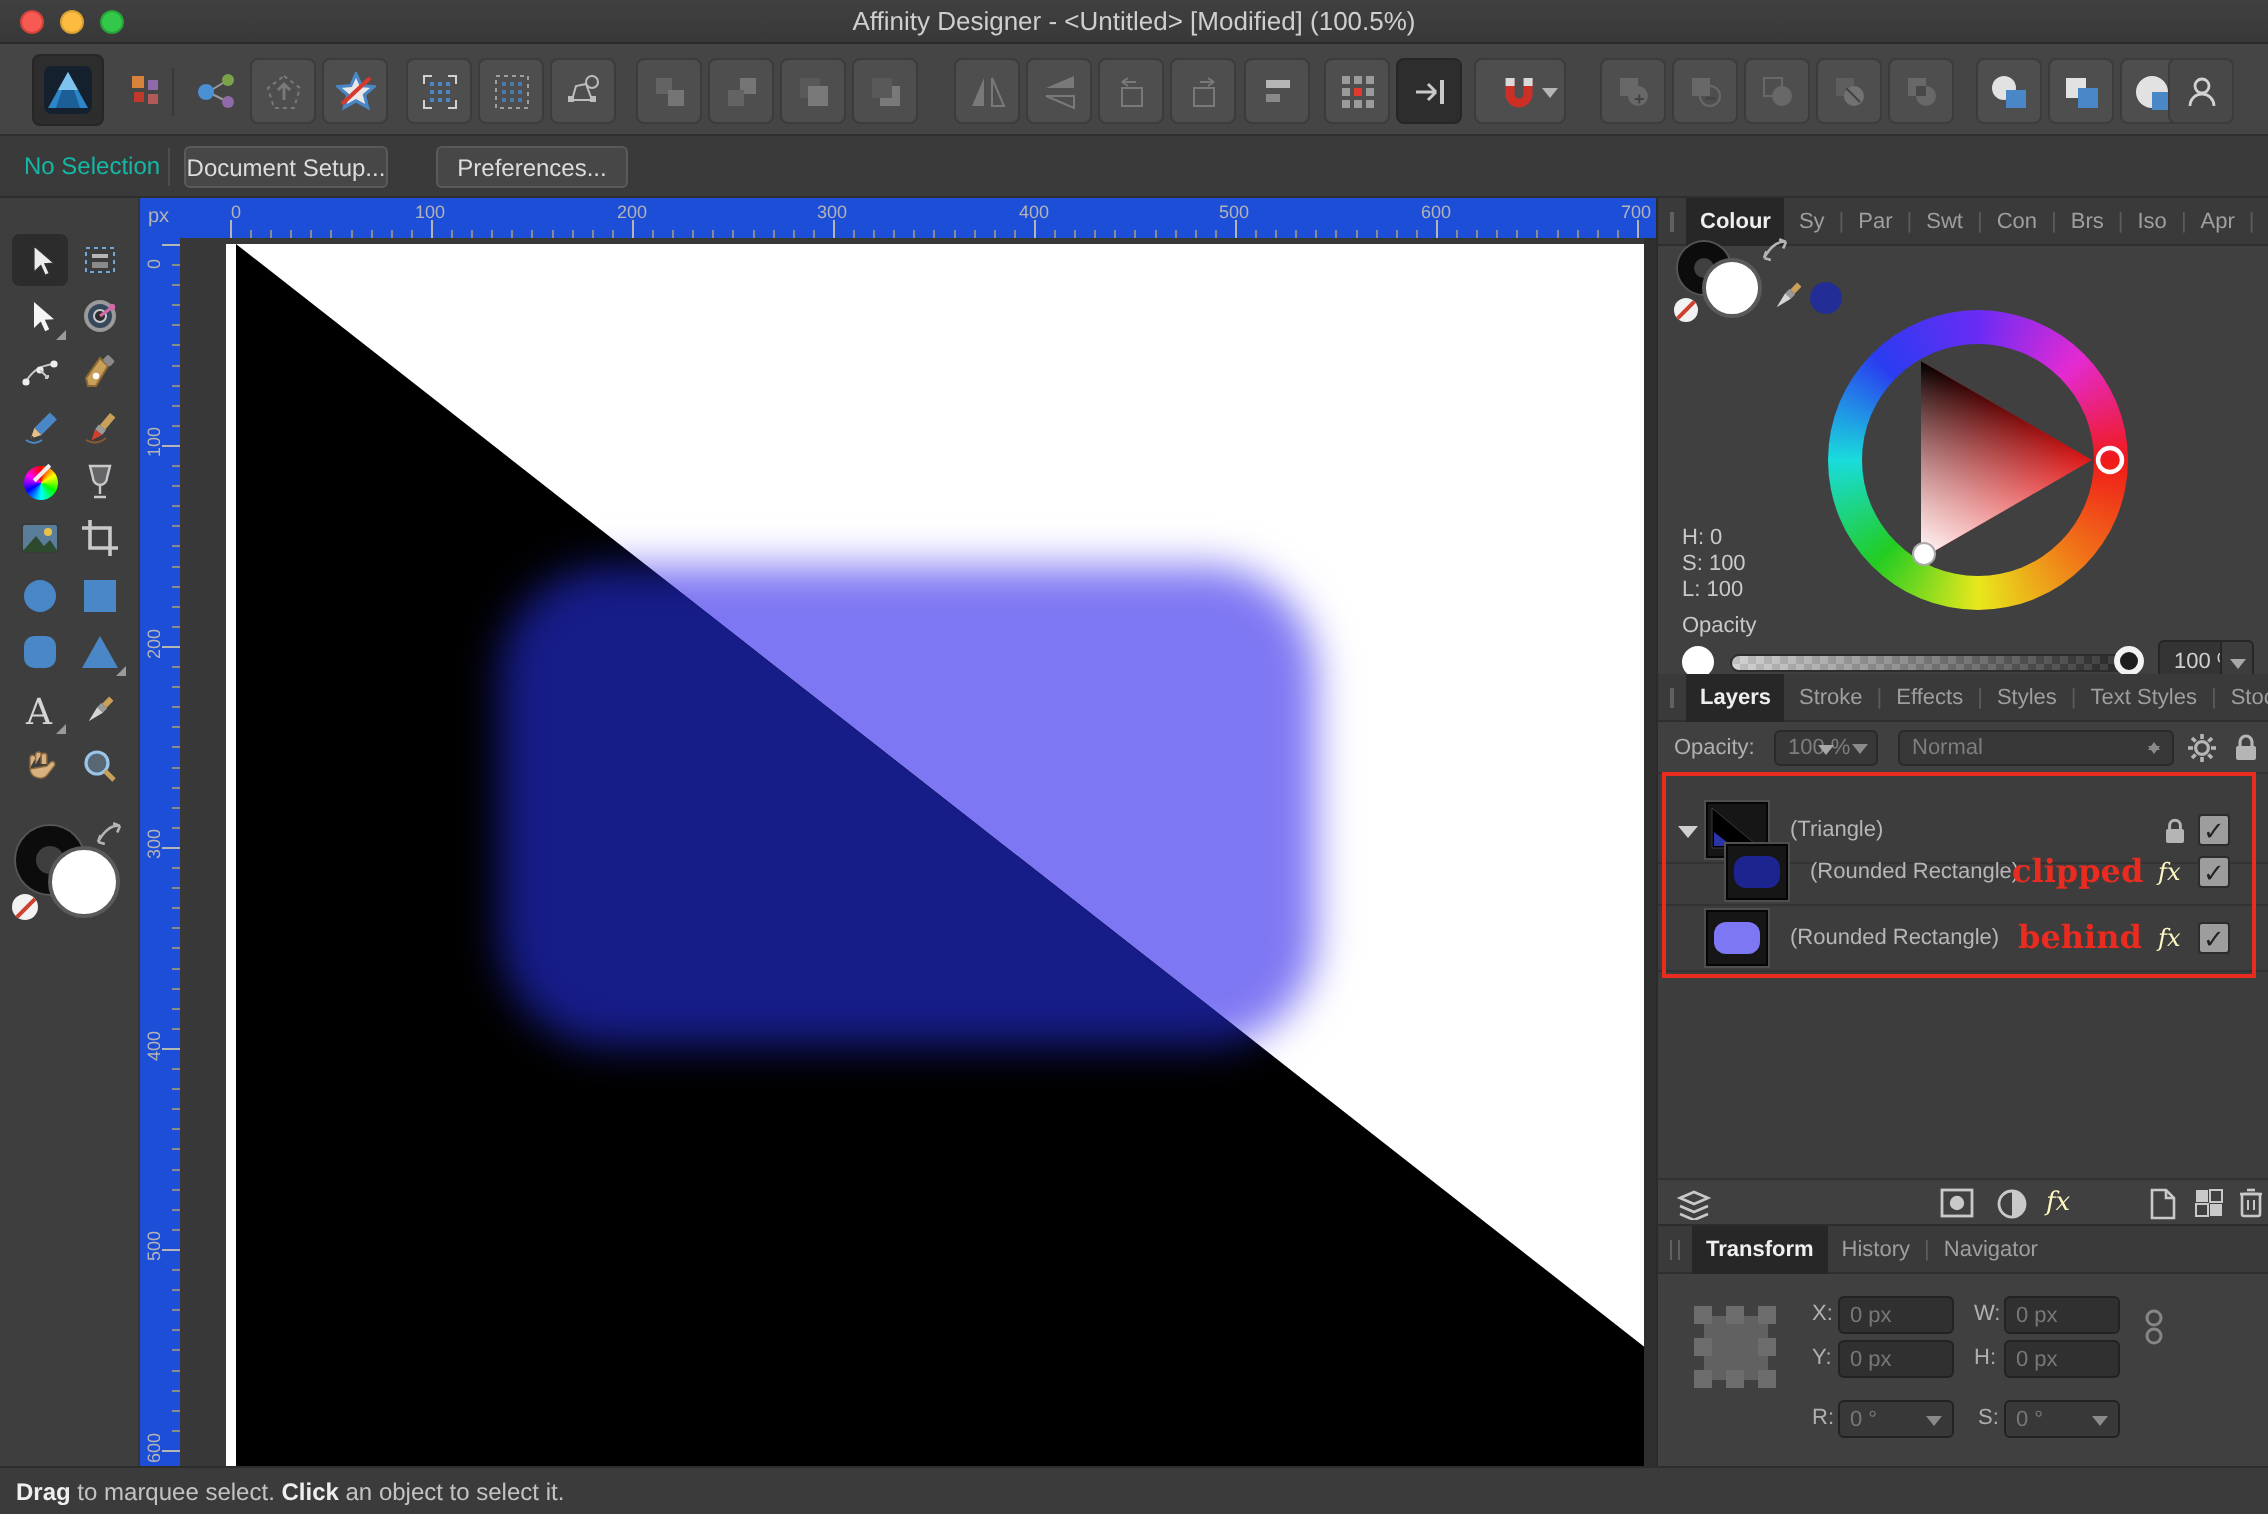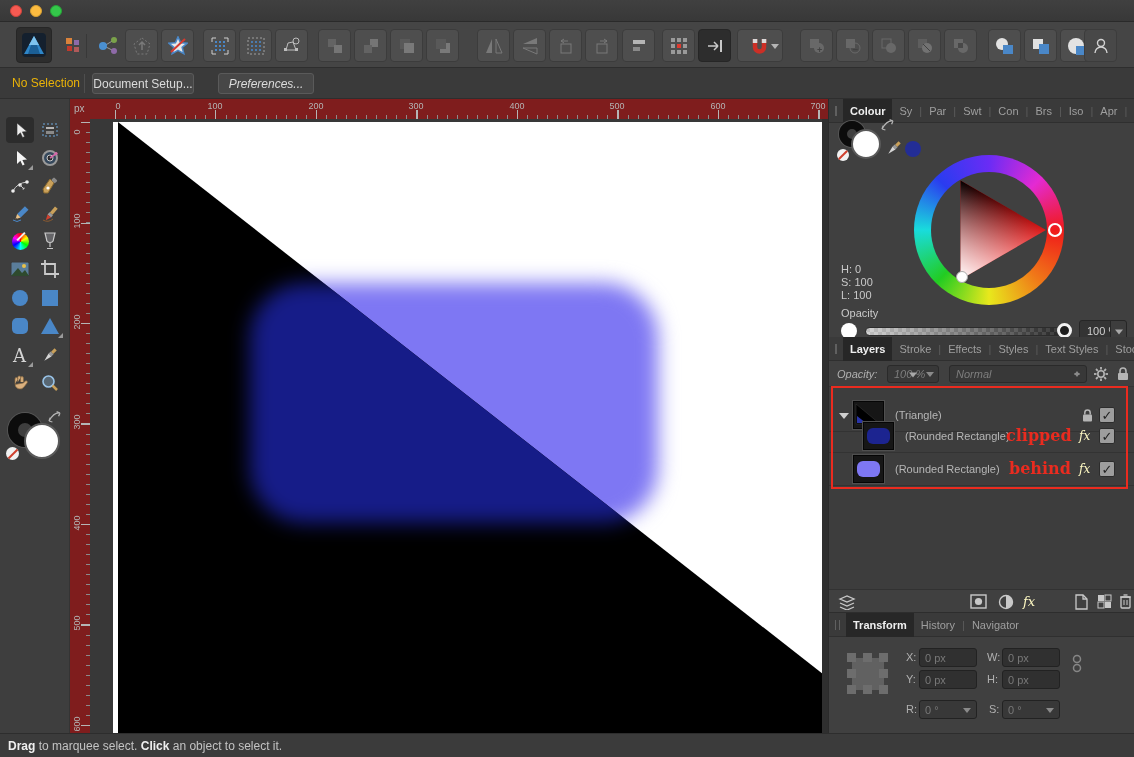--- a/index.html
+++ b/index.html
@@ -15,32 +15,32 @@
   
   .toolbar { position:absolute; left:0; top:22px; width:1134px; height:46px; background:#454545; border-bottom:1px solid #2e2e2e; }
   .tb { position:absolute; top:7px; width:33px; height:33px; background:#4e4e4e; border:1px solid #3c3c3c; border-radius:4px; display:flex; align-items:center; justify-content:center; }
   .tb.pressed { background:#2d2d2d; border-color:#262626; }
   .tb.naked { background:transparent; border-color:transparent; }
   .dim { opacity:.35; }
   .tdiv { position:absolute; top:12px; width:1px; height:24px; background:#383838; }
 
   
   .contextbar { position:absolute; left:0; top:68px; width:1134px; height:31px; background:#3a3a3a; border-bottom:1px solid #2e2e2e; }
-  .ctx-label { position:absolute; left:12px; top:8px; font-size:12px; color:#eab308; }
+  .ctx-label { position:absolute; left:12px; top:8px; font-size:12px; color:#14b8a6; }
   .ctx-div { position:absolute; left:84px; top:6px; width:1px; height:19px; background:#4e4e4e; }
   .ctx-btn { position:absolute; top:5px; height:21px; background:#474747; border:1px solid #5a5a5a; border-radius:3px; font-size:12px; color:#dcdcdc; display:flex; align-items:center; justify-content:center; }
 
   
   .tools { position:absolute; left:0; top:99px; width:70px; height:634px; background:#3e3e3e; border-right:1px solid #343434; }
   .tool { position:absolute; width:28px; height:26px; display:flex; align-items:center; justify-content:center; }
   .tool.sel { background:#2c2c2c; border-radius:4px; }
   .flyout:after { content:""; position:absolute; right:1px; bottom:1px; border-left:5px solid transparent; border-bottom:5px solid #9a9a9a; }
 
   
-  .canvas-region { position:absolute; left:70px; top:99px; width:758px; height:634px; background:#7f1d1d; }
+  .canvas-region { position:absolute; left:70px; top:99px; width:758px; height:634px; background:#1d4ed8; }
   .ruler-corner { position:absolute; left:0; top:0; width:20px; height:20px; font-size:10px; color:#b4b4b4; padding:4px 0 0 4px; }
   .ruler-top { position:absolute; left:20px; top:2px; width:738px; height:18px; }
   .ruler-top .minor { position:absolute; left:25px; right:0; bottom:0; height:4px; background:repeating-linear-gradient(to right,#8b8b8b 0 1px,transparent 1px 10.05px); }
   .ruler-top .major { position:absolute; left:25px; right:0; bottom:0; height:9px; background:repeating-linear-gradient(to right,#b5b5b5 0 1px,transparent 1px 100.5px); }
   .ruler-top .num { position:absolute; top:0; font-size:9px; color:#b4b4b4; transform:translateX(-50%); }
   .ruler-left { position:absolute; left:0; top:20px; width:20px; height:614px; }
   .ruler-left .minor { position:absolute; top:3px; bottom:0; right:0; width:4px; background:repeating-linear-gradient(to bottom,#8b8b8b 0 1px,transparent 1px 10.05px); }
   .ruler-left .major { position:absolute; top:3px; bottom:0; right:0; width:9px; background:repeating-linear-gradient(to bottom,#b5b5b5 0 1px,transparent 1px 100.5px); }
   .ruler-left .num { position:absolute; left:-13px; width:40px; text-align:center; font-size:9px; color:#b4b4b4; transform:rotate(-90deg); }
   .canvas { position:absolute; left:20px; top:20px; width:738px; height:614px; background:#383838; overflow:hidden; }
@@ -69,21 +69,21 @@
   .op-swatch { position:absolute; left:12px; top:212px; width:16px; height:16px; border-radius:50%; background:#fff; }
   .op-track { position:absolute; left:36px; top:216px; width:200px; height:9px; border-radius:5px;
     background:linear-gradient(to right,rgba(230,230,230,.75),rgba(25,25,25,.75)),
     repeating-conic-gradient(#9a9a9a 0 25%,#4a4a4a 0 50%); background-size:auto,8px 8px; border:1px solid #2c2c2c; }
   .op-knob { position:absolute; left:228px; top:212px; width:15px; height:15px; border-radius:50%; background:#1d1d1d; border:3px solid #f2f2f2; }
   .op-value { position:absolute; left:250px; top:209px; width:46px; height:21px; background:#343434; border:1px solid #262626; border-radius:3px 0 0 3px; font-size:11px; color:#d0d0d0; display:flex; align-items:center; padding-left:7px; }
   .op-arrow { position:absolute; left:281px; top:209px; width:17px; height:21px; background:#3d3d3d; border:1px solid #262626; border-radius:0 3px 3px 0; }
   .caret:after { content:""; position:absolute; left:50%; top:50%; transform:translate(-50%,-30%); border-left:4px solid transparent; border-right:4px solid transparent; border-top:5px solid #a8a8a8; }
 
   
-  .blendrow { position:relative; height:26px; background:#404040; border-bottom:1px solid #343434; font-size:11px; color:#b0b0b0;font-style:italic; }
+  .blendrow { position:relative; height:26px; background:#404040; border-bottom:1px solid #343434; font-size:11px; color:#b0b0b0; }
   .ddl { position:absolute; background:#383838; border:1px solid #2a2a2a; border-radius:3px; color:#7e7e7e; font-size:11px; display:flex; align-items:center; padding-left:6px; }
   .updown:after { content:""; position:absolute; right:6px; top:5px; border-left:3.5px solid transparent; border-right:3.5px solid transparent; border-bottom:4px solid #8a8a8a; }
   .updown:before { content:""; position:absolute; right:6px; bottom:5px; border-left:3.5px solid transparent; border-right:3.5px solid transparent; border-top:4px solid #8a8a8a; }
   .lrows { position:relative; height:202px; background:#3d3d3d; }
   .lrow { position:absolute; left:0; width:100%; height:33px; border-bottom:1px solid #333; }
   .disc { position:absolute; left:10px; top:14px; border-left:5px solid transparent; border-right:5px solid transparent; border-top:6px solid #cfcfcf; }
   .thumb { position:absolute; top:2px; width:31px; height:28px; background:#161616; border:1px solid #050505; outline:1px solid #4f4f4f; }
   .lname { position:absolute; top:10px; font-size:11px; color:#b6b6b6; }
   .anno { position:absolute; top:6px; font-family:"DejaVu Serif","Liberation Serif",serif; font-weight:bold; font-size:16px; }
   .fx { position:absolute; top:9px; font-size:12px; font-style:italic; color:#fef9c3; font-family:"DejaVu Serif",serif; }
@@ -102,20 +102,21 @@
 
   svg { display:block; }
 </style>
 </head>
 <body>
 
 <div class="titlebar">
   <span class="tl" style="left:10px;background:#f75a52;border:1px solid #d0443c;"></span>
   <span class="tl" style="left:30px;background:#fdbc40;border:1px solid #d9a133;"></span>
   <span class="tl" style="left:50px;background:#34c84a;border:1px solid #27a338;"></span>
+  <div class="title">Affinity Designer - &lt;Untitled&gt; [Modified] (100.5%)</div>
 </div>
 
 <div class="toolbar">
   <div class="tb pressed" style="left:16px;width:36px;height:36px;top:5px;">
     <span>
       <svg width="26" height="26">
           <rect x="1" y="1" width="24" height="24" rx="4" fill="#14202e"></rect>
           <polygon points="13,4 23,22 3,22" fill="#2e86c8"></polygon>
           <polygon points="13,4 18,13 8,13" fill="#7ec3ee"></polygon>
           <polygon points="10,13 16,13 19,22 7,22" fill="#1b5f96"></polygon>
@@ -388,21 +389,21 @@
           <path d="M4 17 a6 6 0 0 1 12 0" fill="none" stroke="#d2d2d2" stroke-width="1.4"></path>
         </svg>
       </span>
     </div>
 </div>
 
 <div class="contextbar">
   <span class="ctx-label">No Selection</span>
   <span class="ctx-div"></span>
   <div class="ctx-btn" style="left:92px;width:102px;">Document Setup...</div>
-  <div class="ctx-btn" style="left:218px;width:96px;font-style:italic;">Preferences...</div>
+  <div class="ctx-btn" style="left:218px;width:96px;">Preferences...</div>
 </div>
 
 <div class="tools">
   <div class="tool sel" style="left:6px;top:18px;">
       <svg width="18" height="18">
         <path d="M6 2 L6 15 L9.4 11.8 L11.6 16.6 L13.6 15.6 L11.4 10.9 L16 10.6 Z" fill="#ececec" stroke="#333" stroke-width=".6"></path>
       </svg>
     </div>
   <div class="tool" style="left:36px;top:18px;">
       <svg width="20" height="18">

